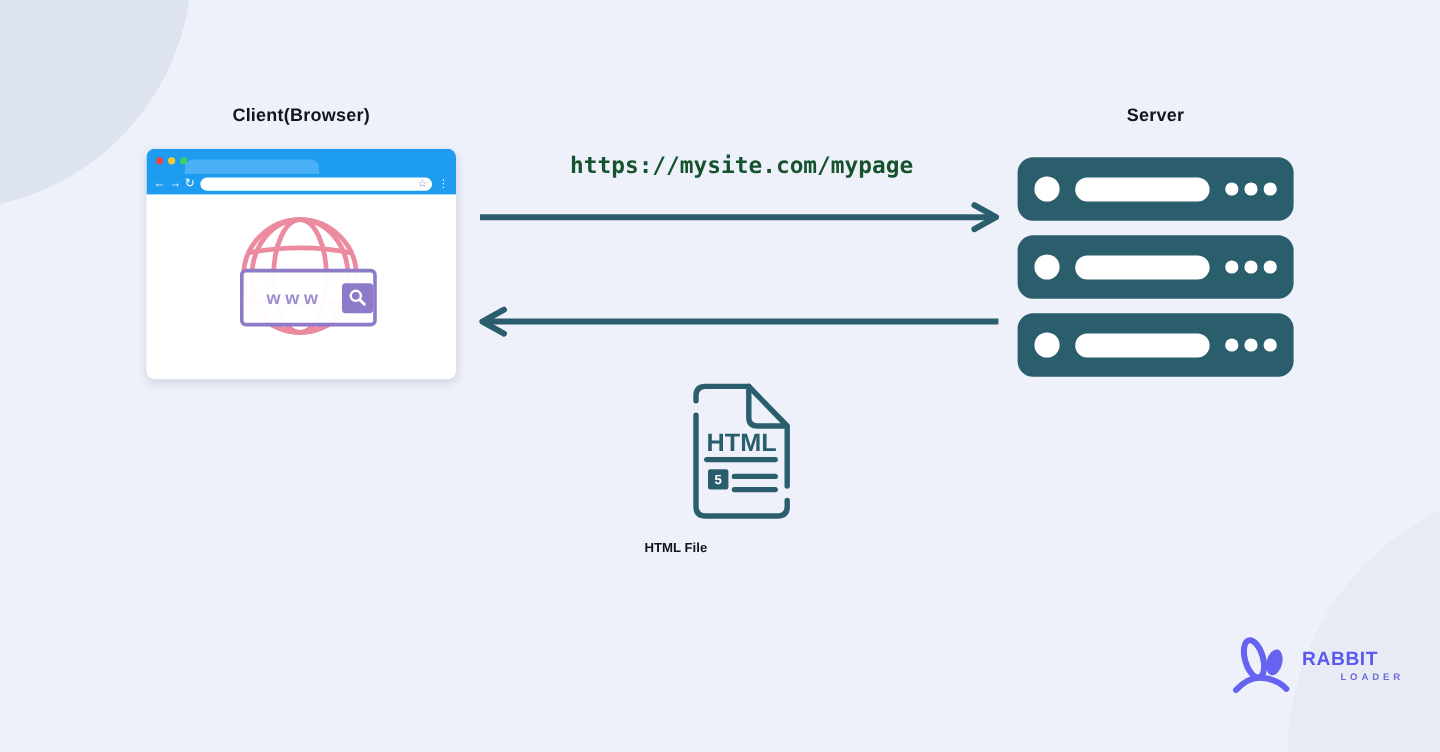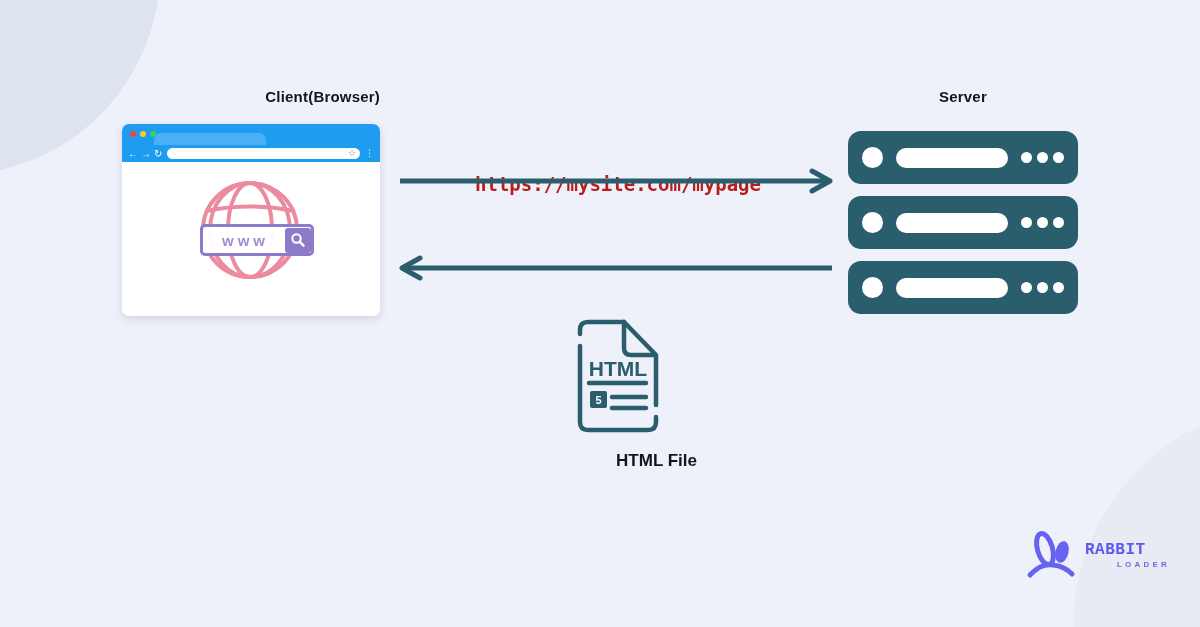--- a/index.html
+++ b/index.html
@@ -18,21 +18,21 @@
   }
   .circle-br {
     position:absolute; left:1073px; top:403px; width:450px; height:450px;
     border-radius:50%; background:#e8ebf4;
   }
 
   .heading-label {
     position:absolute; text-align:center; font-weight:bold;
     font-size:15px; color:#14141e; letter-spacing:.2px;
   }
-  .client-label { left:122px; top:88px; width:258px;text-align:right; }
+  .client-label { left:122px; top:88px; width:258px; }
   .server-label { left:848px; top:88px; width:230px; }
 
   
   .browser {
     position:absolute; left:122px; top:124px; width:258px; height:192px;
     background:#ffffff; border-radius:7px; overflow:hidden;
     box-shadow:0 3px 8px rgba(40,60,90,.15);
   }
   .browser-titlebar {
     position:relative; height:21px; background:#1e9cf0;
@@ -55,38 +55,38 @@
     flex:1; height:11px; background:#ffffff; border-radius:6px;
     display:flex; align-items:center; justify-content:flex-end;
     padding-right:4px; margin:0 2px;
   }
   .star-glyph { font-size:9px; line-height:1; color:#7d8aa3; }
   .menu-glyph { font-size:9px; line-height:1; color:#ffffff; }
 
   .globe-svg { position:absolute; left:72px; top:50px; }
 
   .www-bar {
-    position:absolute; left:78px; top:100px; width:114px; height:32px;
+    position:absolute; left:78px; top:100px; width:114px; height:48px;
     background:rgba(255,255,255,.96); border:3px solid #8d7ac9; border-radius:5px;
     display:flex; align-items:center; z-index:2;
   }
   .www-text {
     flex:1; text-align:center; font-weight:bold; font-size:15px;
     letter-spacing:4px; color:#9d8fd2; text-transform:lowercase; padding-left:3px;
   }
   .magnifier-box {
     width:26px; height:25px; background:#8d7ac9; border-radius:3px;
     display:flex; align-items:center; justify-content:center;
   }
 
   
   .request-url {
     position:absolute; left:400px; top:127px; width:436px; text-align:center;
     font-family:"DejaVu Sans Mono", monospace; font-weight:bold;
-    font-size:19px; color:#b91c1c;margin-top:46px;
+    font-size:19px; color:#14532d;
   }
   .arrow-svg { position:absolute; }
   .arrow-request { left:398px; top:166px; }
   .arrow-response { left:396px; top:253px; }
 
   
   .server-stack { position:absolute; left:848px; top:131px; width:230px; }
   .server-unit {
     width:230px; height:53px; background:#2b5e6c; border-radius:13px;
     margin-bottom:12px; display:flex; align-items:center; padding:0 14px;
@@ -95,36 +95,36 @@
   .server-slot {
     width:113px; height:20px; border-radius:10px; background:#ffffff;
     margin-left:13px;
   }
   .server-buttons { display:flex; gap:5px; margin-left:13px; }
   .server-buttons span { width:11px; height:11px; border-radius:50%; background:#ffffff; display:block; }
 
   
   .html-file-svg { position:absolute; left:576px; top:318px; }
   .html-file-label {
-    position:absolute; left:537px; top:451px; width:160px; text-align:right;
-    font-weight:bold; font-size:17px; color:#14141e;
+    position:absolute; left:537px; top:451px; width:160px; text-align:left;
+    font-weight:bold; font-size:11px; color:#14141e;
   }
 
   
   .diagram-title {
     position:absolute; left:300px; top:533px; width:600px; text-align:center;
     font-weight:bold; font-size:26px; color:#14141e; letter-spacing:.2px;
   }
   .brand-logo {
     position:absolute; left:1026px; top:528px; display:flex; align-items:center;
     gap:5px; z-index:3;
   }
   .brand-text { display:flex; flex-direction:column; line-height:1; }
   .brand-top {
-    font-weight:bold; font-size:16px; color:#5b59ef; letter-spacing:.5px;font-family:Liberation Mono, monospace;
+    font-weight:bold; font-size:16px; color:#5b59ef; letter-spacing:.5px;
   }
   .brand-bottom {
     font-size:8px; color:#6e6cdb; letter-spacing:3.2px; margin-top:3px; font-weight:bold;margin-left:32px;
   }
 </style>
 </head>
 <body>
 
 <div class="canvas">
 

